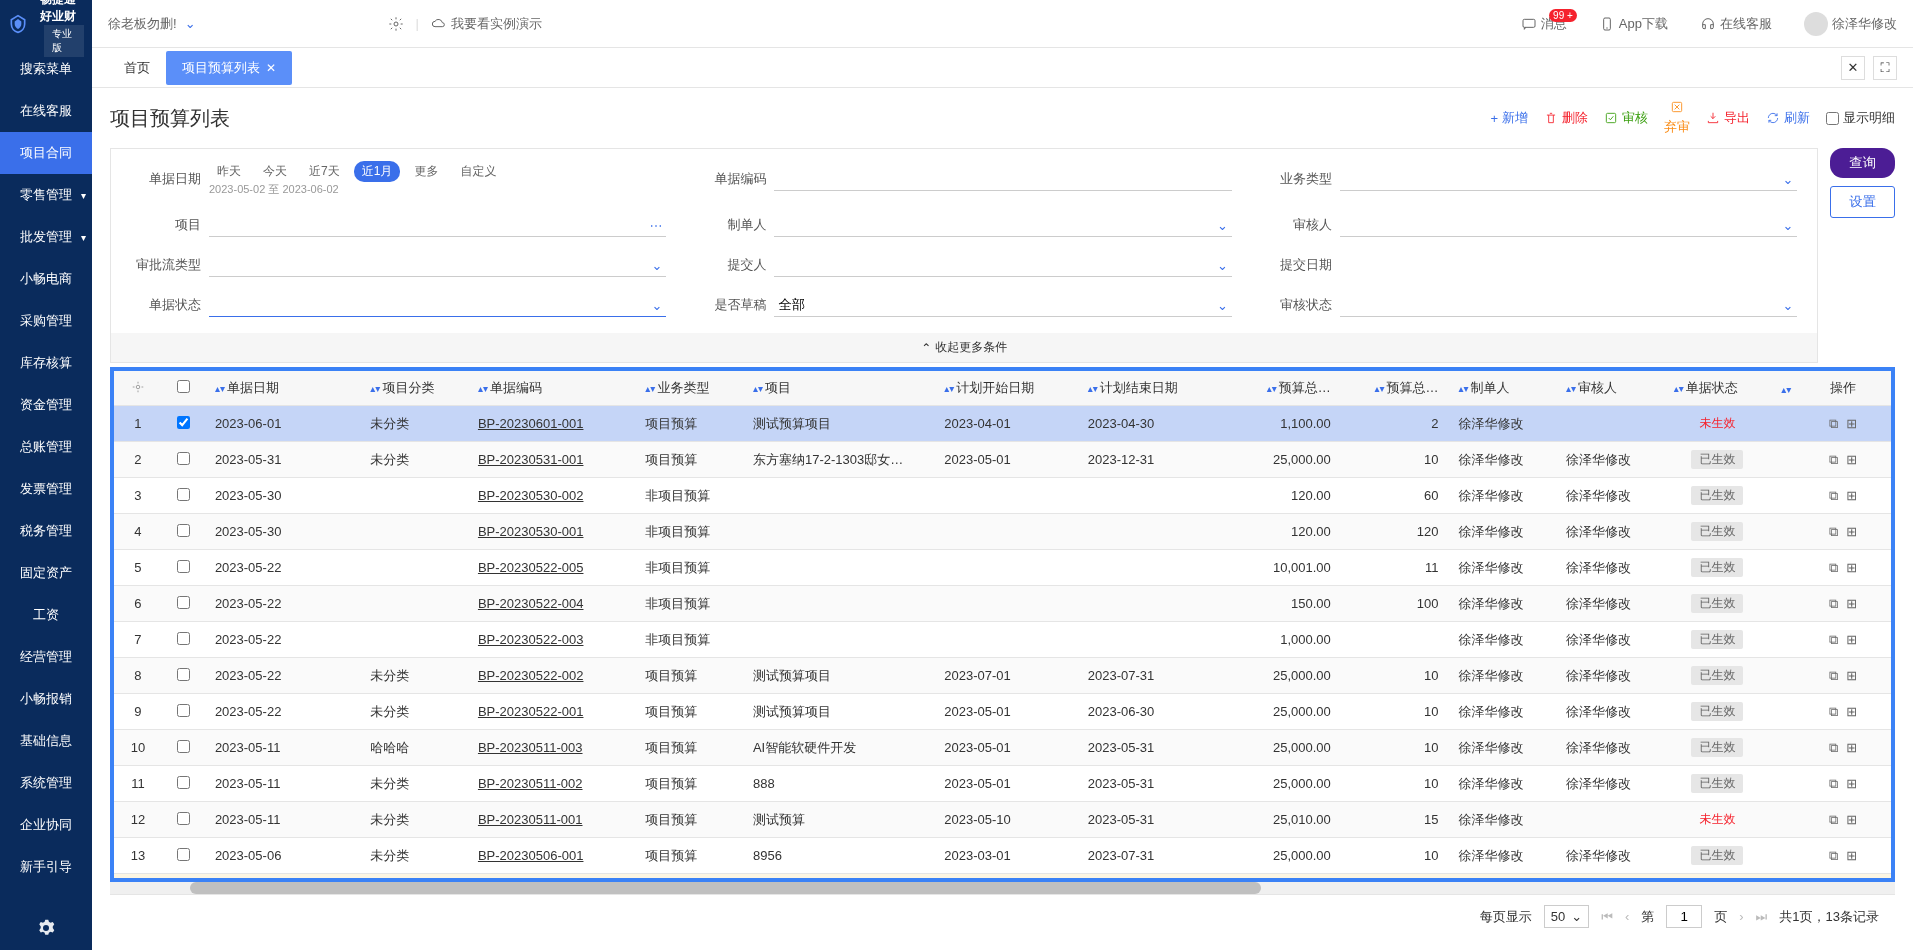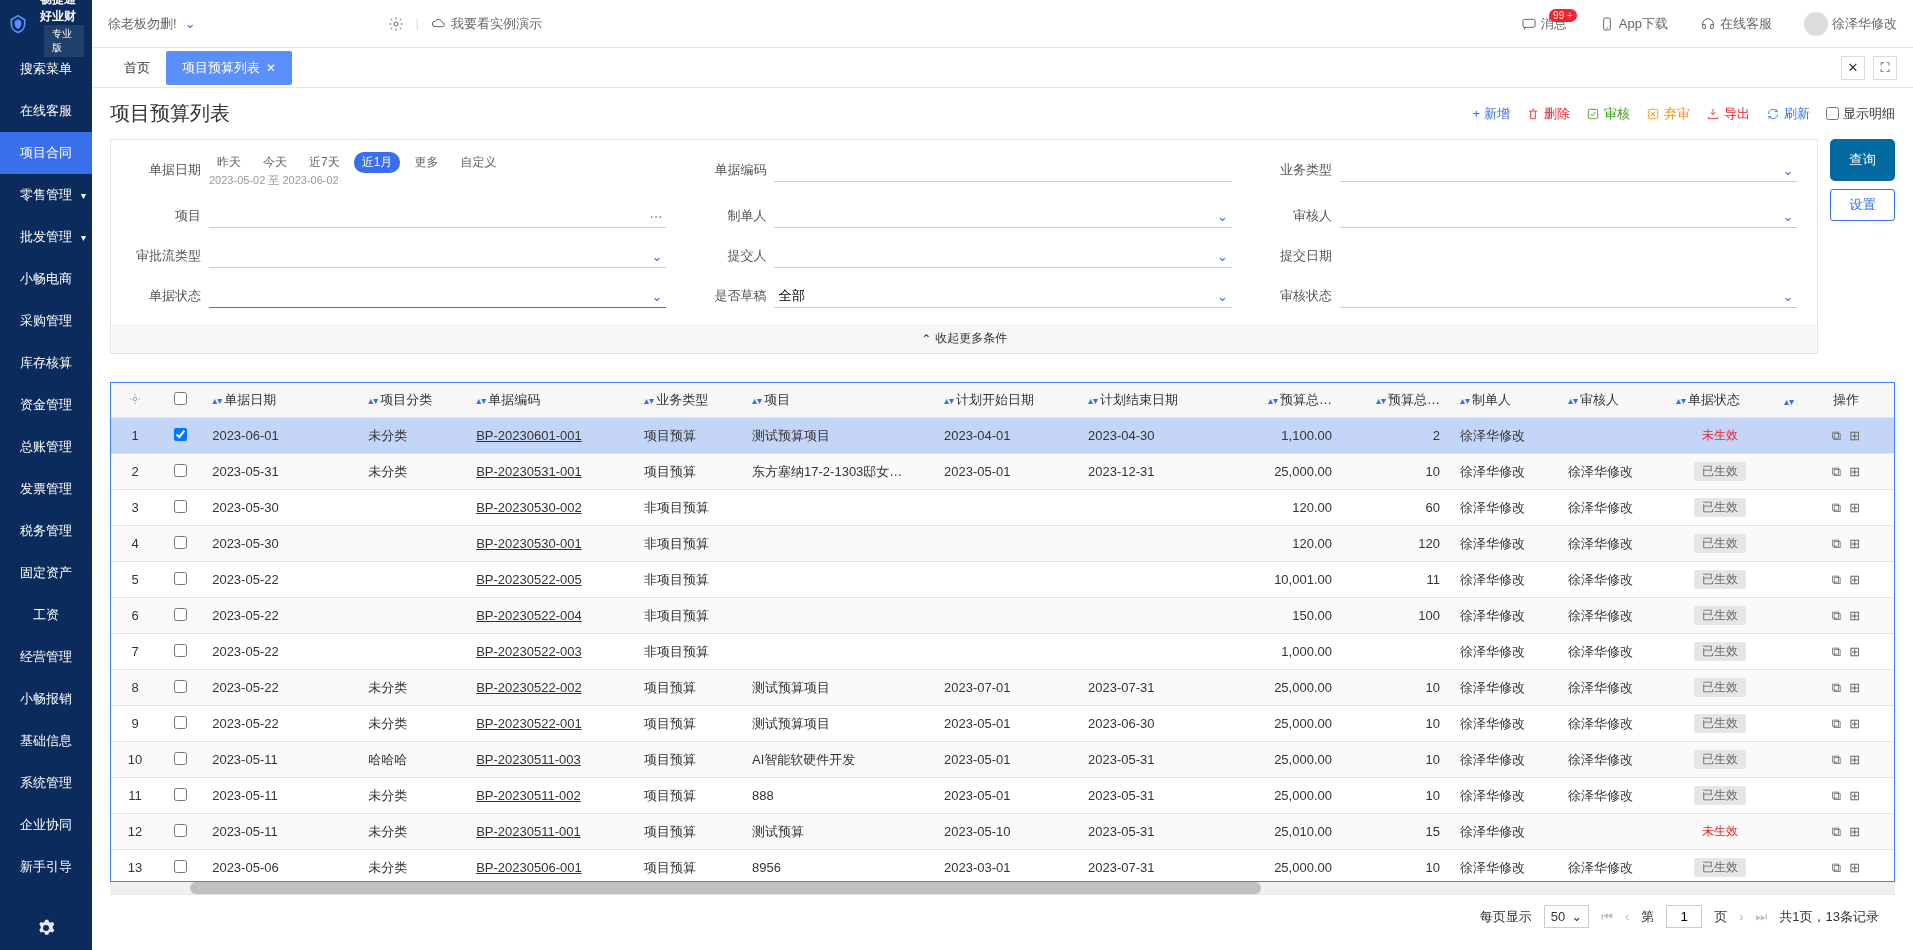--- a/index.html
+++ b/index.html
@@ -45,43 +45,43 @@
     
     
     .content { flex: 1; padding: 12px 18px; overflow: hidden; display: flex; flex-direction: column; }
     .page-title-row { display: flex; align-items: center; margin-bottom: 12px; }
     .page-title { font-size: 20px; font-weight: 500; }
     .toolbar { margin-left: auto; display: flex; align-items: center; gap: 16px; }
     .tb-btn { display: flex; align-items: center; gap: 4px; cursor: pointer; font-size: 13px; }
     .tb-btn.blue { color: #3a6fea; }
     .tb-btn.red { color: #f5222d; }
     .tb-btn.green { color: #389e0d; }
-    .tb-btn.orange { color: #fa8c16; }
+    .tb-btn.orange { color: #fa8c16; flex-direction: column; }
     .checkbox-label { display: flex; align-items: center; gap: 4px; }
     
     
     .filter-wrap { display: flex; gap: 12px; }
     .filter-area { border: 1px solid #e5e5e5; padding: 12px 20px 0; display: grid; grid-template-columns: 1fr 1fr 1fr; gap: 16px 30px; flex: 1; }
     .filter-side { display: flex; flex-direction: column; gap: 8px; }
-    .btn-primary { background: #0369a1; color: #fff; border: none; padding: 12px 18px; border-radius: 5px; cursor: pointer; }
+    .btn-primary { background: #4c1d95; color: #fff; border: none; padding: 6px 18px; border-radius: 13px; cursor: pointer; }
     .btn-outline { background: #fff; color: #3a6fea; border: 1px solid #3a6fea; padding: 6px 18px; border-radius: 3px; cursor: pointer; }
     .filter-field { display: flex; align-items: center; gap: 8px; }
     .filter-label { width: 70px; text-align: right; color: #555; font-size: 13px; }
     .filter-input-wrap { flex: 1; position: relative; border-bottom: 1px solid #ccc; }
     .filter-input-wrap input { border: none; width: 100%; padding: 4px; outline: none; }
     .filter-input-wrap .drop-icon { position: absolute; right: 4px; top: 50%; transform: translateY(-50%); color: #3a6fea; cursor: pointer; }
     .date-pills { display: flex; gap: 6px; flex-wrap: wrap; align-items: center; font-size: 12px; }
     .pill { padding: 2px 8px; cursor: pointer; color: #666; }
     .pill.active { background: #3a6fea; color: #fff; border-radius: 10px; }
     .date-range { font-size: 11px; color: #999; }
     
     .collapse-filter { grid-column: 1 / -1; text-align: center; padding: 6px; margin: 0 -20px; background: #f6f6f6; cursor: pointer; font-size: 12px; display: flex; align-items: center; justify-content: center; gap: 4px; }
     
     
-    .table-wrap { flex: 1; margin-top: 28px; overflow: auto; border: 1px solid #3b82f6; }
+    .table-wrap { flex: 1; margin-top: 4px; overflow: auto; border: 4px solid #3b82f6; }
     table { border-collapse: collapse; width: 100%; table-layout: fixed; }
     th, td { padding: 8px 10px; border-bottom: 1px solid #e5e5e5; font-size: 13px; text-align: left; white-space: nowrap; overflow: hidden; text-overflow: ellipsis; }
     th { background: #f7f7f7; font-weight: normal; position: sticky; top: 0; }
     th .sort { color: #3a6fea; font-size: 10px; margin-right: 2px; display: inline-flex; flex-direction: column; line-height: 5px; }
     tbody tr:nth-child(even) { background: #fafafa; }
     tbody tr.selected { background: #c5d5f7; }
     .code-link { color: #333; text-decoration: underline; cursor: pointer; }
     .status-tag { display: inline-block; padding: 1px 8px; font-size: 12px; border-radius: 2px; }
     .status-tag.green { background: #e6e6e6; color: #666; }
     .status-tag.red { color: #f5222d; }

